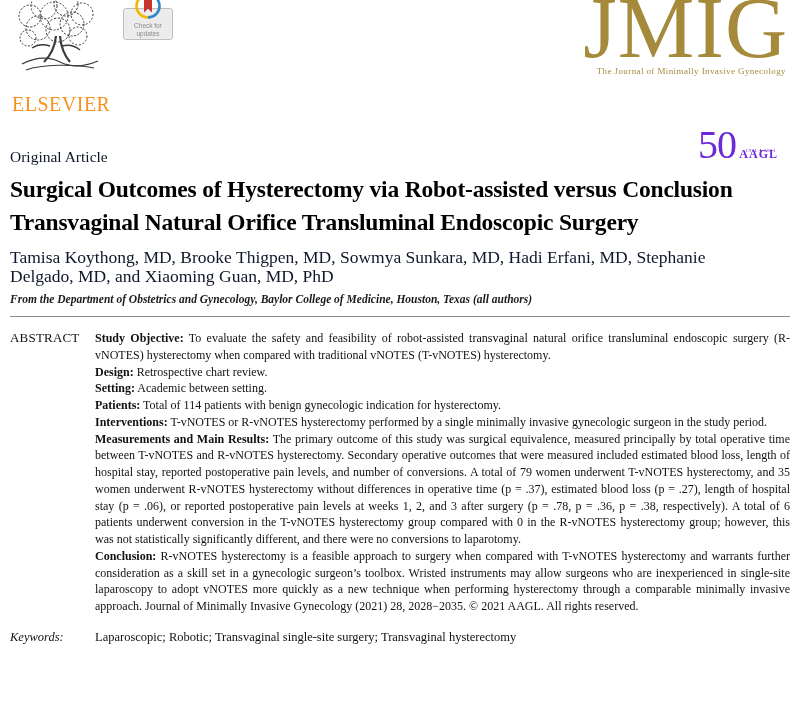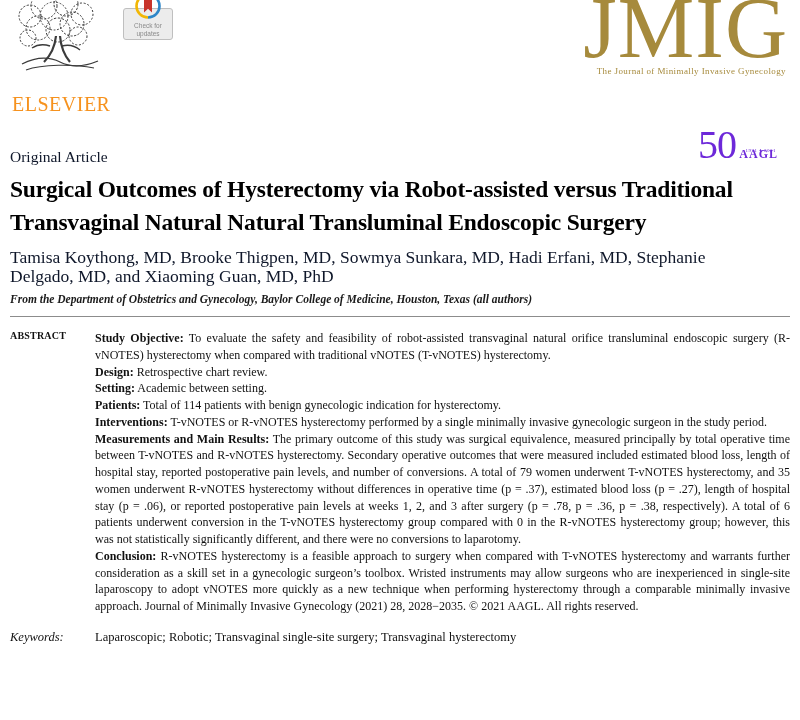--- a/index.html
+++ b/index.html
@@ -61,21 +61,21 @@
     margin-top: 9px; width: 735px; font-size: 17.5px; line-height: 19px; color: #0f172a;
   }
   .affiliation {
     margin-top: 7px; font-style: italic; font-weight: 700; font-size: 11.5px; color: #1a1a1a;
   }
   .rule { border: none; border-top: 1px solid #8c8c8c; margin-top: 11px; }
 
   
   .abstract-row { display: flex; margin-top: 13px; }
   .abstract-label {
-    width: 85px; flex: 0 0 85px; font-weight: 700; font-size: 10px; letter-spacing: 0.2px;
+    width: 85px; flex: 0 0 85px; font-weight: 400; font-size: 13px; letter-spacing: 0.2px;
   }
   .abstract-body { flex: 1; font-size: 12px; line-height: 16.75px; text-align: justify; }
   .abstract-body p { margin: 0; }
   .sec-label { font-weight: 700; }
 
   
   .keywords-row { display: flex; margin-top: 15px; font-size: 12.5px; }
   .keywords-label { width: 85px; flex: 0 0 85px; font-style: italic; }
   .keywords-text { flex: 1; }
 </style>
@@ -130,21 +130,21 @@
 
     <div class="anniv">
       <div class="anniv-num">50</div>
       <div class="anniv-script">AAGL</div>
       <div class="anniv-years">1971 ♦ 2021</div>
     </div>
   </div>
 
   <div class="article-type">Original Article</div>
 
-  <h1 class="article-title">Surgical Outcomes of Hysterectomy via Robot-assisted versus Traditional Transvaginal Natural Natural Transluminal Endoscopic Surgery</h1>
+  <h1 class="article-title">Surgical Outcomes of Hysterectomy via Robot-assisted versus Conclusion Transvaginal Natural Orifice Transluminal Endoscopic Surgery</h1>
 
   <div class="authors">Tamisa Koythong, MD, Brooke Thigpen, MD, Sowmya Sunkara, MD, Hadi Erfani, MD, Stephanie Delgado, MD, and Xiaoming Guan, MD, PhD</div>
 
   <div class="affiliation">From the Department of Obstetrics and Gynecology, Baylor College of Medicine, Houston, Texas (all authors)</div>
 
   <hr class="rule">
 
   <div class="abstract-row">
     <div class="abstract-label">ABSTRACT</div>
     <div class="abstract-body">

